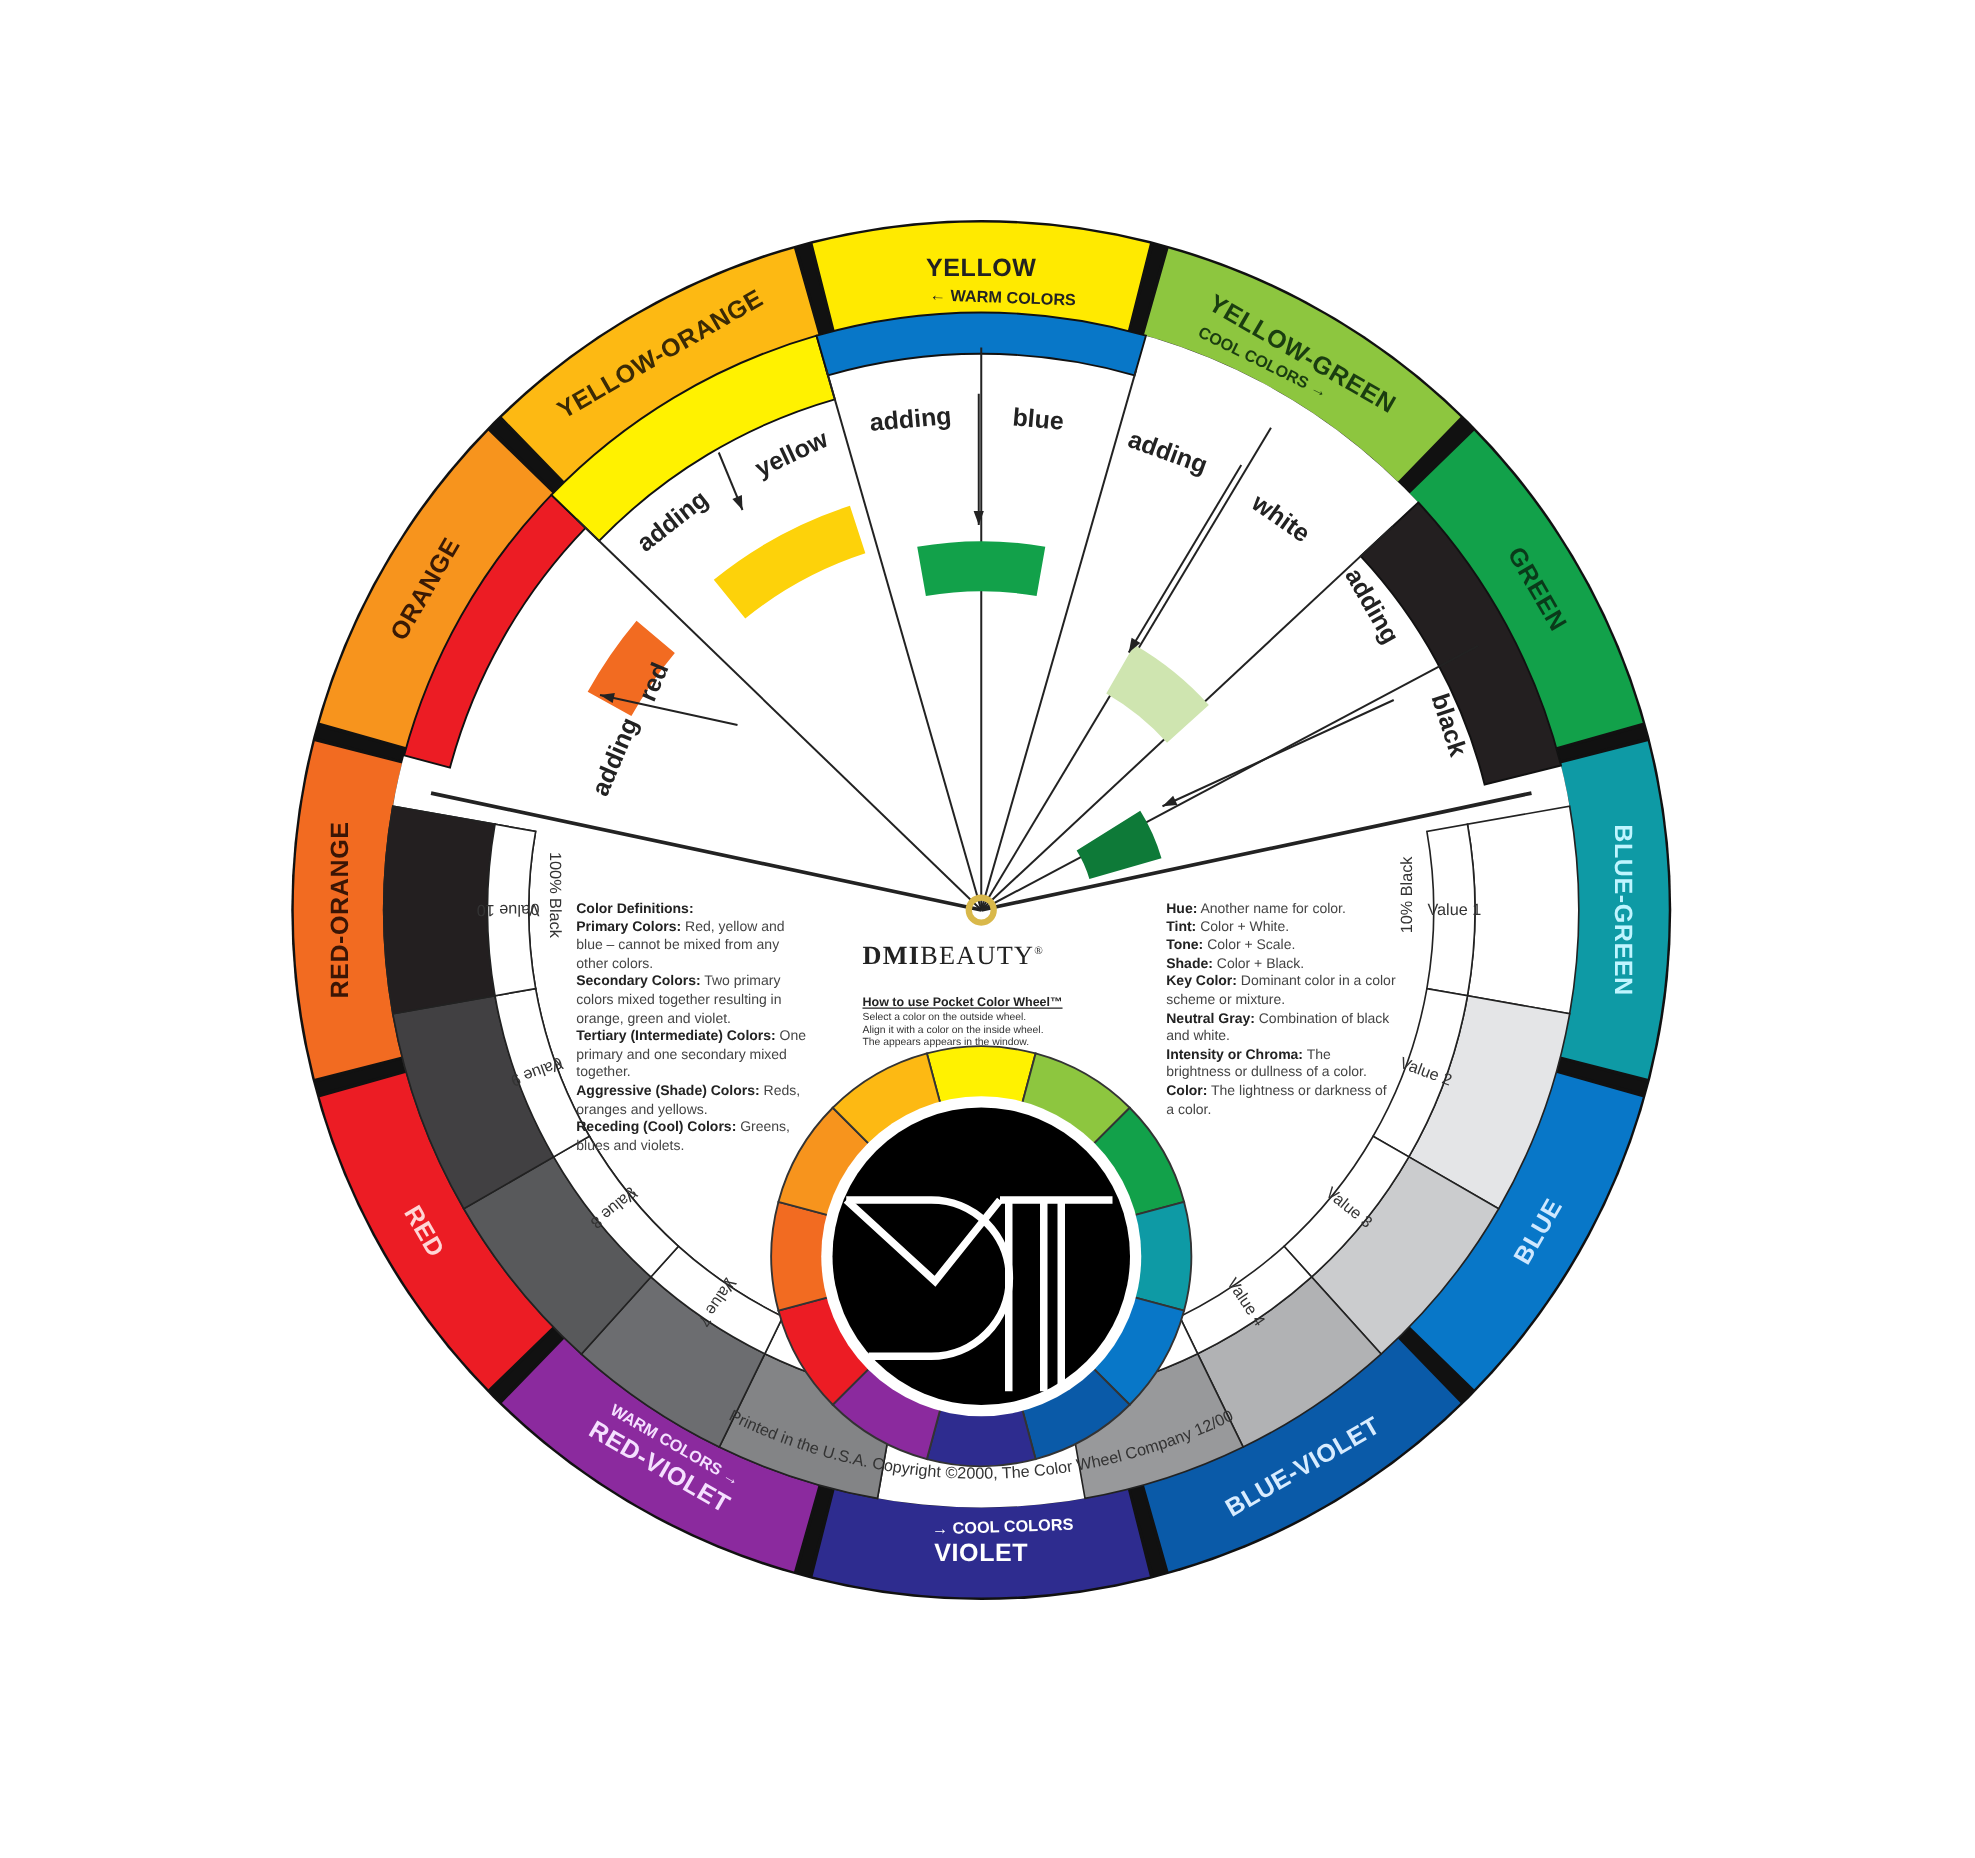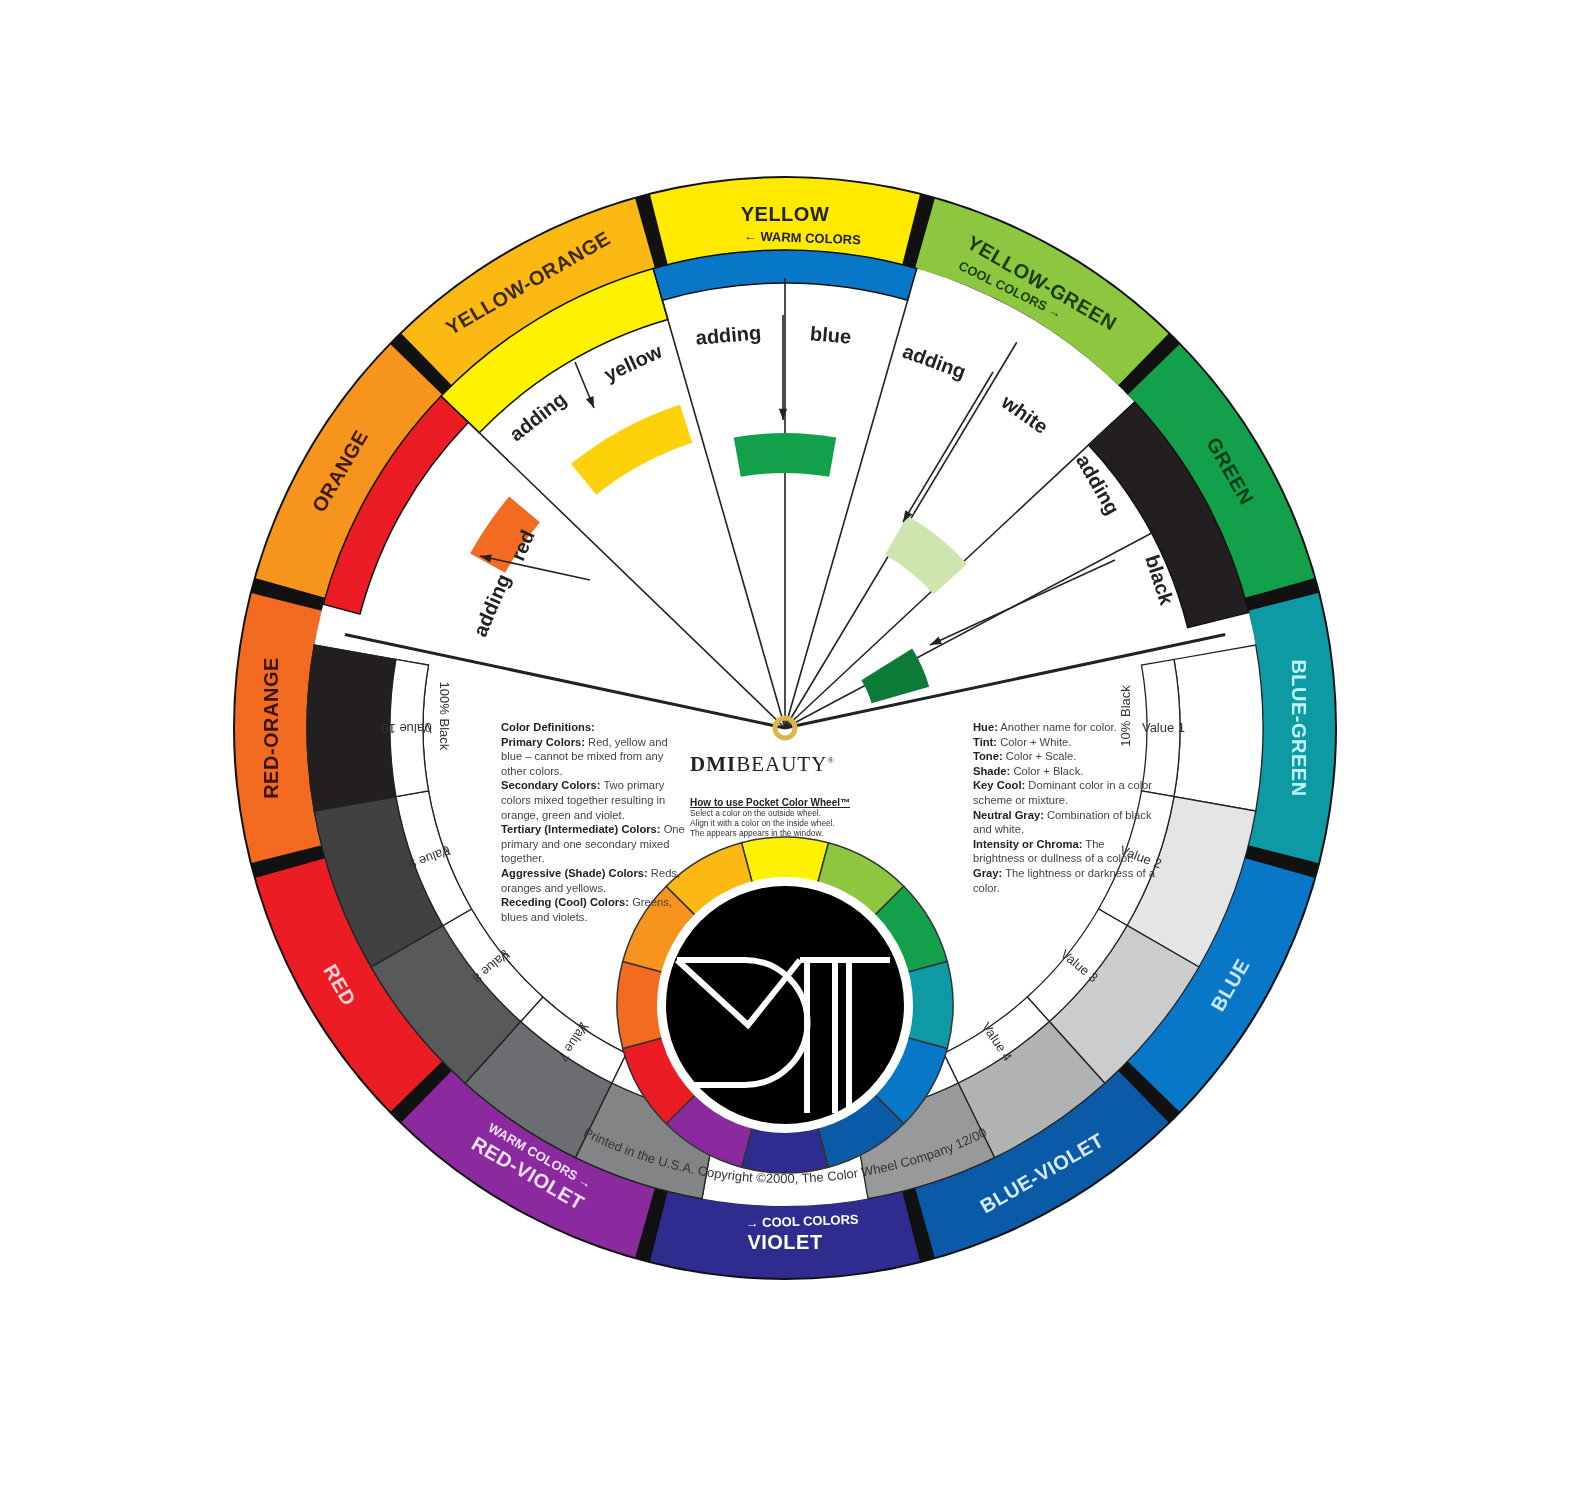--- a/index.html
+++ b/index.html
@@ -2,21 +2,21 @@
 <html><head>
 <meta charset="utf-8">
 <style>
   html, body { margin:0; padding:0; background:#ffffff; }
   body { width:1580px; height:1486px; position:relative; overflow:hidden; font-family:"Liberation Sans", sans-serif; }
   #wheel { position:absolute; left:0; top:0; width:1580px; height:1486px; }
   .ring-label { font-family:"Liberation Sans", sans-serif; font-weight:bold; font-size:20px; letter-spacing:0.5px; }
   .sub-label { font-family:"Liberation Sans", sans-serif; font-weight:bold; font-size:13px; }
   .mix-label { font-family:"Liberation Sans", sans-serif; font-weight:bold; font-size:20px; fill:#222; }
   .gray-label { font-family:"Liberation Sans", sans-serif; font-size:13px; fill:#333; }
-  .def-block { position:absolute; font-family:"Liberation Sans", sans-serif; font-size:11.2px; line-height:14.6px; color:#444;margin-left:40px; }
+  .def-block { position:absolute; font-family:"Liberation Sans", sans-serif; font-size:11.2px; line-height:14.6px; color:#444; }
   .def-block b { color:#222; }
   .def-line { display:block; }
   .brand { position:absolute; left:690px; top:752px; width:200px; text-align:left; font-family:"Liberation Serif", serif; }
   .brand-logo { font-size:21px; letter-spacing:1px; color:#222; }
   .brand-logo .dmi { font-weight:bold; }
   .brand-how { font-size:10px; font-weight:bold; color:#222; margin-top:20px; font-family:"Liberation Sans", sans-serif;text-decoration:underline; }
   .brand-line { font-size:8.3px; color:#333; line-height:10px; font-family:"Liberation Sans", sans-serif; }
 </style>
 </head>
 <body>
@@ -202,24 +202,24 @@
   <span class="def-line"><b>Tertiary (Intermediate) Colors:</b><span> One primary and one secondary mixed together.</span></span>
   <span class="def-line"><b>Aggressive (Shade) Colors:</b><span> Reds, oranges and yellows.</span></span>
   <span class="def-line"><b>Receding (Cool) Colors:</b><span> Greens, blues and violets.</span></span>
 </div>
 
 <div class="def-block" style="left:933px; top:720px; width:185px;">
   <span class="def-line"><b>Hue:</b><span> Another name for color.</span></span>
   <span class="def-line"><b>Tint:</b><span> Color + White.</span></span>
   <span class="def-line"><b>Tone:</b><span> Color + Scale.</span></span>
   <span class="def-line"><b>Shade:</b><span> Color + Black.</span></span>
-  <span class="def-line"><b>Key Cool:</b><span> Dominant color in a color scheme or mixture.</span></span>
+  <span class="def-line"><b>Key Color:</b><span> Dominant color in a color scheme or mixture.</span></span>
   <span class="def-line"><b>Neutral Gray:</b><span> Combination of black and white.</span></span>
   <span class="def-line"><b>Intensity or Chroma:</b><span> The brightness or dullness of a color.</span></span>
-  <span class="def-line"><b>Gray:</b><span> The lightness or darkness of a color.</span></span>
+  <span class="def-line"><b>Color:</b><span> The lightness or darkness of a color.</span></span>
 </div>
 
 <div class="brand">
   <div class="brand-logo"><span class="dmi">DMI</span><span>BEAUTY</span><sup style="font-size:9px">®</sup></div>
   <div class="brand-how">How to use Pocket Color Wheel™</div>
   <div class="brand-line">Select a color on the outside wheel.</div>
   <div class="brand-line">Align it with a color on the inside wheel.</div>
   <div class="brand-line">The appears appears in the window.</div>
 </div>
 

